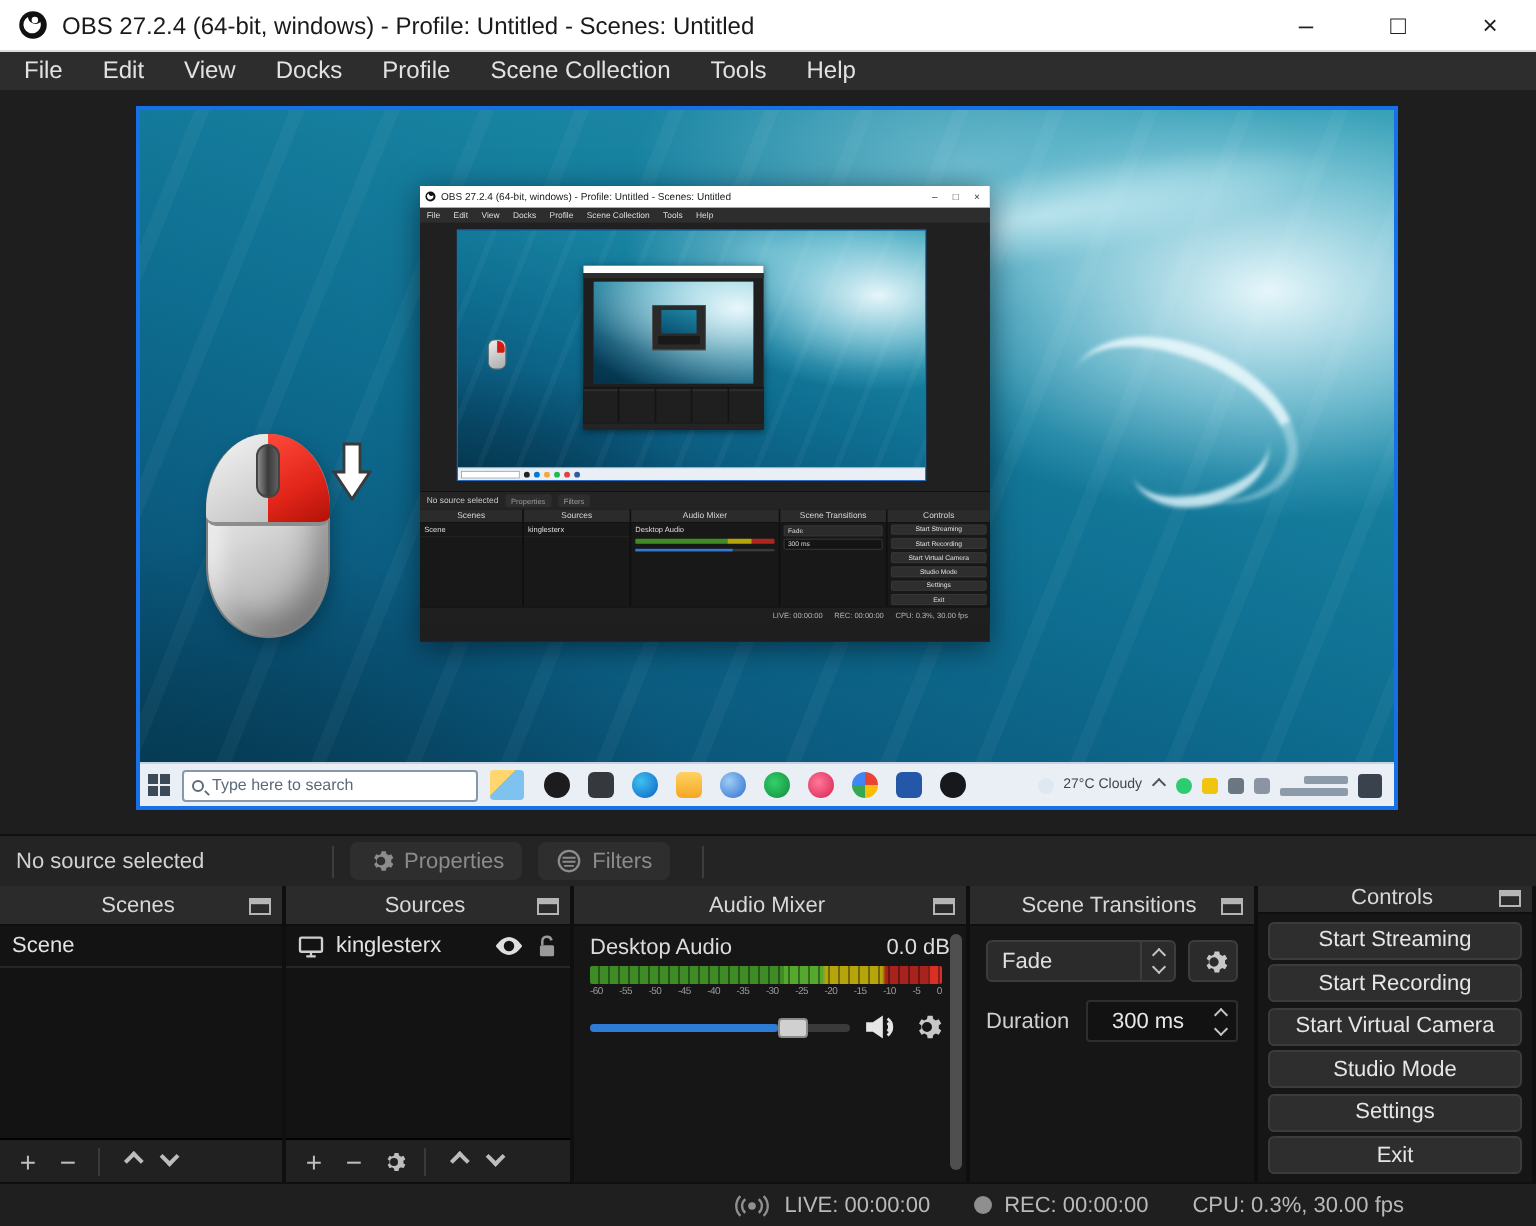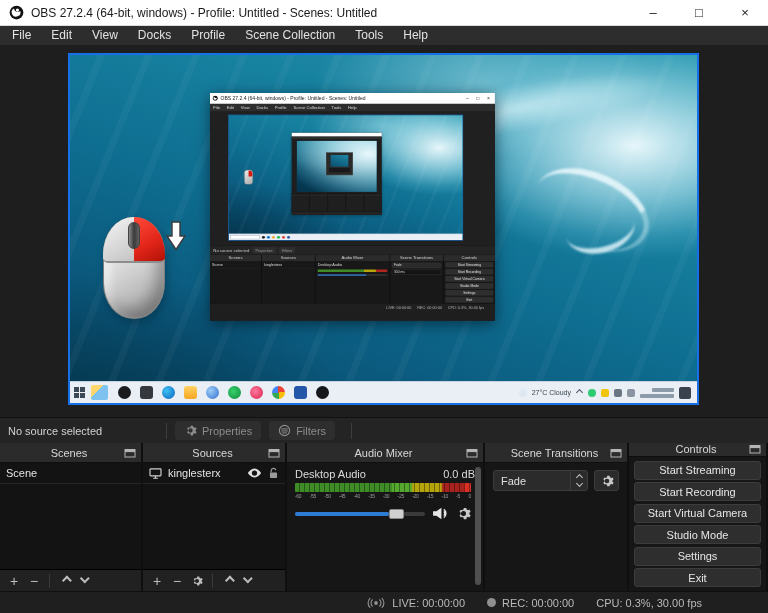--- a/index.html
+++ b/index.html
@@ -367,20 +367,24 @@
         </div>
       </div>
 
       <div class="taskbar">
         <div class="tb-start">
             <div></div>
             <div></div>
             <div></div>
             <div></div>
           </div>
+        <div class="tb-search">
+          <div class="lens"></div>
+          <span>Type here to search</span>
+        </div>
         <div class="tb-widget"></div>
         <div class="tb-icons">
           <div class="tb-ico" style="background:#1c1c1e"></div>
           <div class="tb-ico" style="background:#35383d;border-radius:3px"></div>
           <div class="tb-ico" style="background:radial-gradient(circle at 35% 35%, #3fc1f0, #0b62c4)"></div>
           <div class="tb-ico" style="background:linear-gradient(180deg,#ffd262,#f5a623);border-radius:3px"></div>
           <div class="tb-ico" style="background:radial-gradient(circle at 35% 35%, #9ecdf5, #2f6fd0)"></div>
           <div class="tb-ico" style="background:radial-gradient(circle at 40% 40%, #35d06a, #118a3e)"></div>
           <div class="tb-ico" style="background:radial-gradient(circle at 40% 40%, #ff7a9b, #d81f4f)"></div>
           <div class="tb-ico" style="background:conic-gradient(#ea4335 0 25%, #fbbc05 25% 50%, #34a853 50% 75%, #4285f4 75% 100%)"></div>
@@ -557,20 +561,30 @@
               <i class="chev-s up"></i>
                 <i class="chev-s down"></i>
             </div>
           </div>
           <div class="sq-btn">
             <svg width="14" height="14" viewBox="0 0 24 24">
               <path fill-rule="evenodd" fill="#c8c8c8" d="M12 8a4 4 0 1 0 0 8 4 4 0 0 0 0-8zm9.4 5.2c.1-.8.1-1.6 0-2.4l2-1.6-2-3.4-2.4 1a8 8 0 0 0-2-1.2L16.5 3h-4l-.5 2.6a8 8 0 0 0-2 1.2l-2.4-1-2 3.4 2 1.6a8 8 0 0 0 0 2.4l-2 1.6 2 3.4 2.4-1a8 8 0 0 0 2 1.2l.5 2.6h4l.5-2.6a8 8 0 0 0 2-1.2l2.4 1 2-3.4-2-1.6z"></path>
             </svg>
           </div>
         </div>
+        <div class="trans-row">
+          <span class="dur-label">Duration</span>
+          <div class="spin">
+            <span>300 ms</span>
+            <div class="arrows">
+              <i class="chev-s up"></i>
+                <i class="chev-s down"></i>
+            </div>
+          </div>
+        </div>
       </div>
     </div>
 
     <div class="panel p-controls">
       <div class="panel-header">
         <span class="panel-title">Controls</span>
         <svg class="dock-ico" viewBox="0 0 12 10">
           <rect x="1" y="1.5" width="10" height="7.5" fill="none" stroke="#b5b5b5"></rect>
             <rect x="1" y="1.5" width="10" height="2.6" fill="#b5b5b5"></rect>
         </svg>

